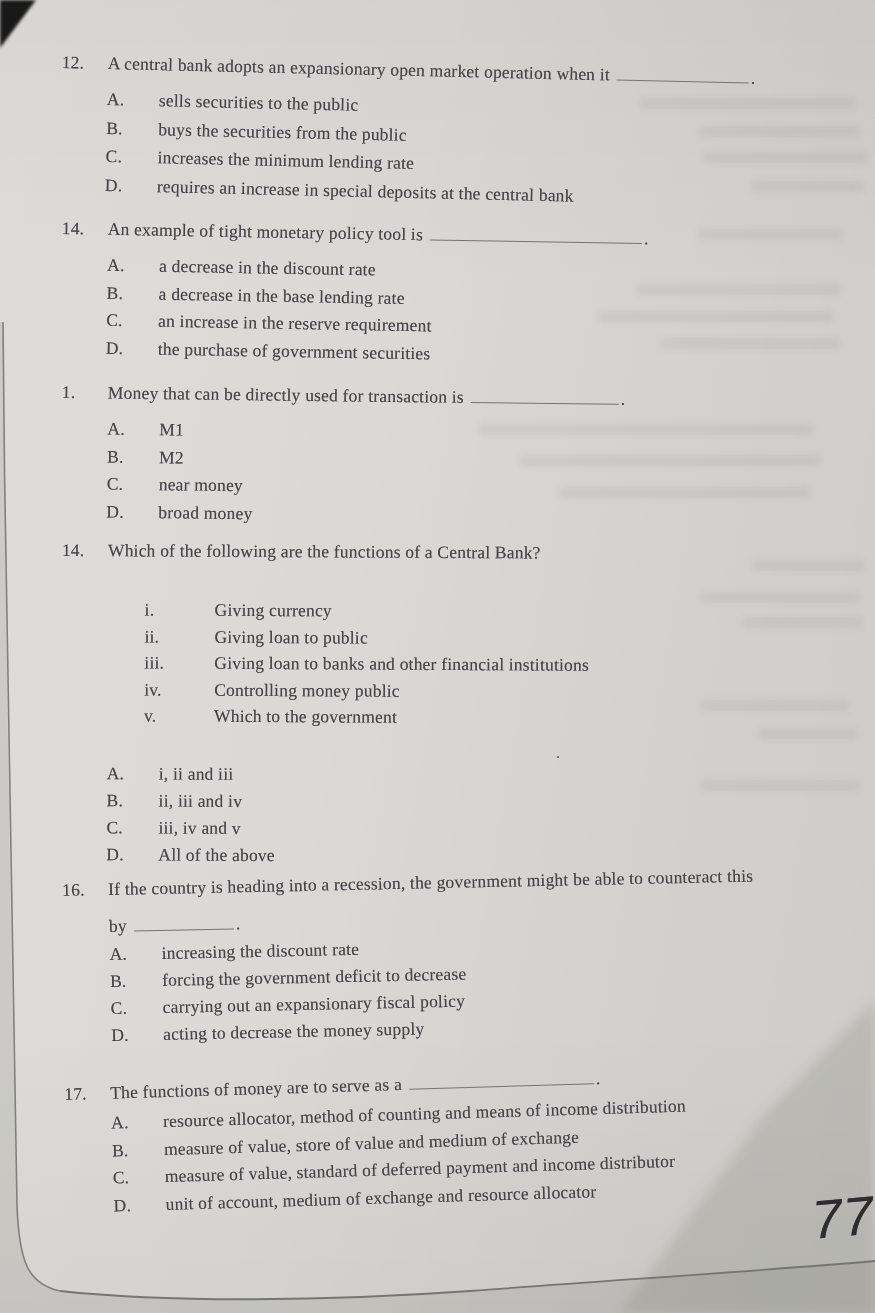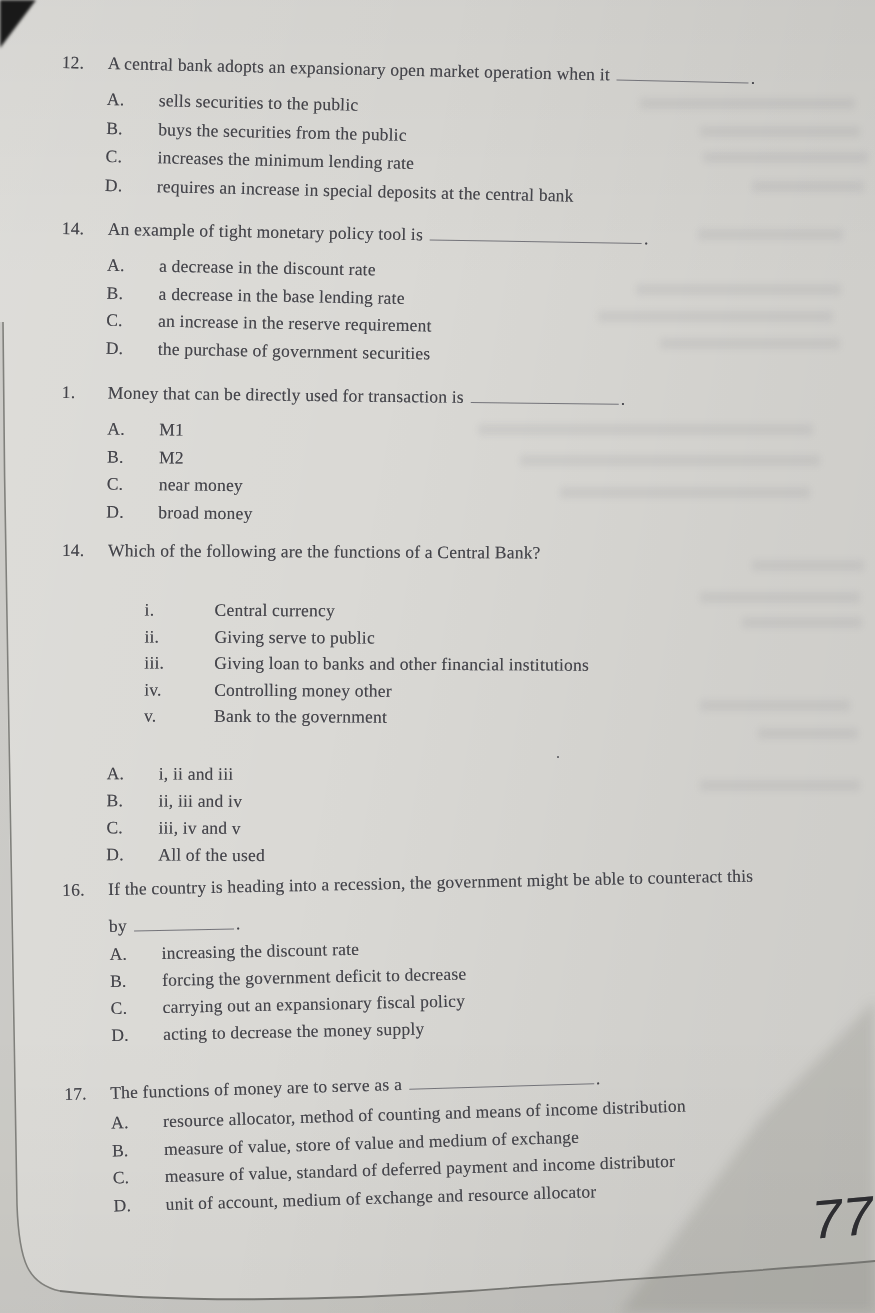--- a/index.html
+++ b/index.html
@@ -169,55 +169,55 @@
 </div>
 
 <div class="question q15" style="left:62px;top:540px;transform:rotate(0.3deg);">
   <div class="q-line">
     <span class="q-num">14.</span>
     <span>Which of the following are the functions of a Central Bank?</span>
   </div>
   <div class="roman-list">
     <div class="roman-item">
       <span class="roman-numeral">i.</span>
-      <span>Central currency</span>
+      <span>Giving currency</span>
     </div>
     <div class="roman-item">
       <span class="roman-numeral">ii.</span>
-      <span>Giving serve to public</span>
+      <span>Giving loan to public</span>
     </div>
     <div class="roman-item">
       <span class="roman-numeral">iii.</span>
       <span>Giving loan to banks and other financial institutions</span>
     </div>
     <div class="roman-item">
       <span class="roman-numeral">iv.</span>
-      <span>Controlling money other</span>
+      <span>Controlling money public</span>
     </div>
     <div class="roman-item">
       <span class="roman-numeral">v.</span>
-      <span>Bank to the government</span>
+      <span>Which to the government</span>
     </div>
   </div>
   <div class="options">
     <div class="option">
       <span class="opt-letter">A.</span>
       <span>i, ii and iii</span>
     </div>
     <div class="option">
       <span class="opt-letter">B.</span>
       <span>ii, iii and iv</span>
     </div>
     <div class="option">
       <span class="opt-letter">C.</span>
       <span>iii, iv and v</span>
     </div>
     <div class="option">
       <span class="opt-letter">D.</span>
-      <span>All of the used</span>
+      <span>All of the above</span>
     </div>
   </div>
 </div>
 
 <span class="stray-dot">.</span>
 
 <div class="question q16" style="left:62px;top:880px;transform:rotate(-1.2deg);">
   <div class="q-line">
     <span class="q-num">16.</span>
     <span>If the country is heading into a recession, the government might be able to counteract this</span>

